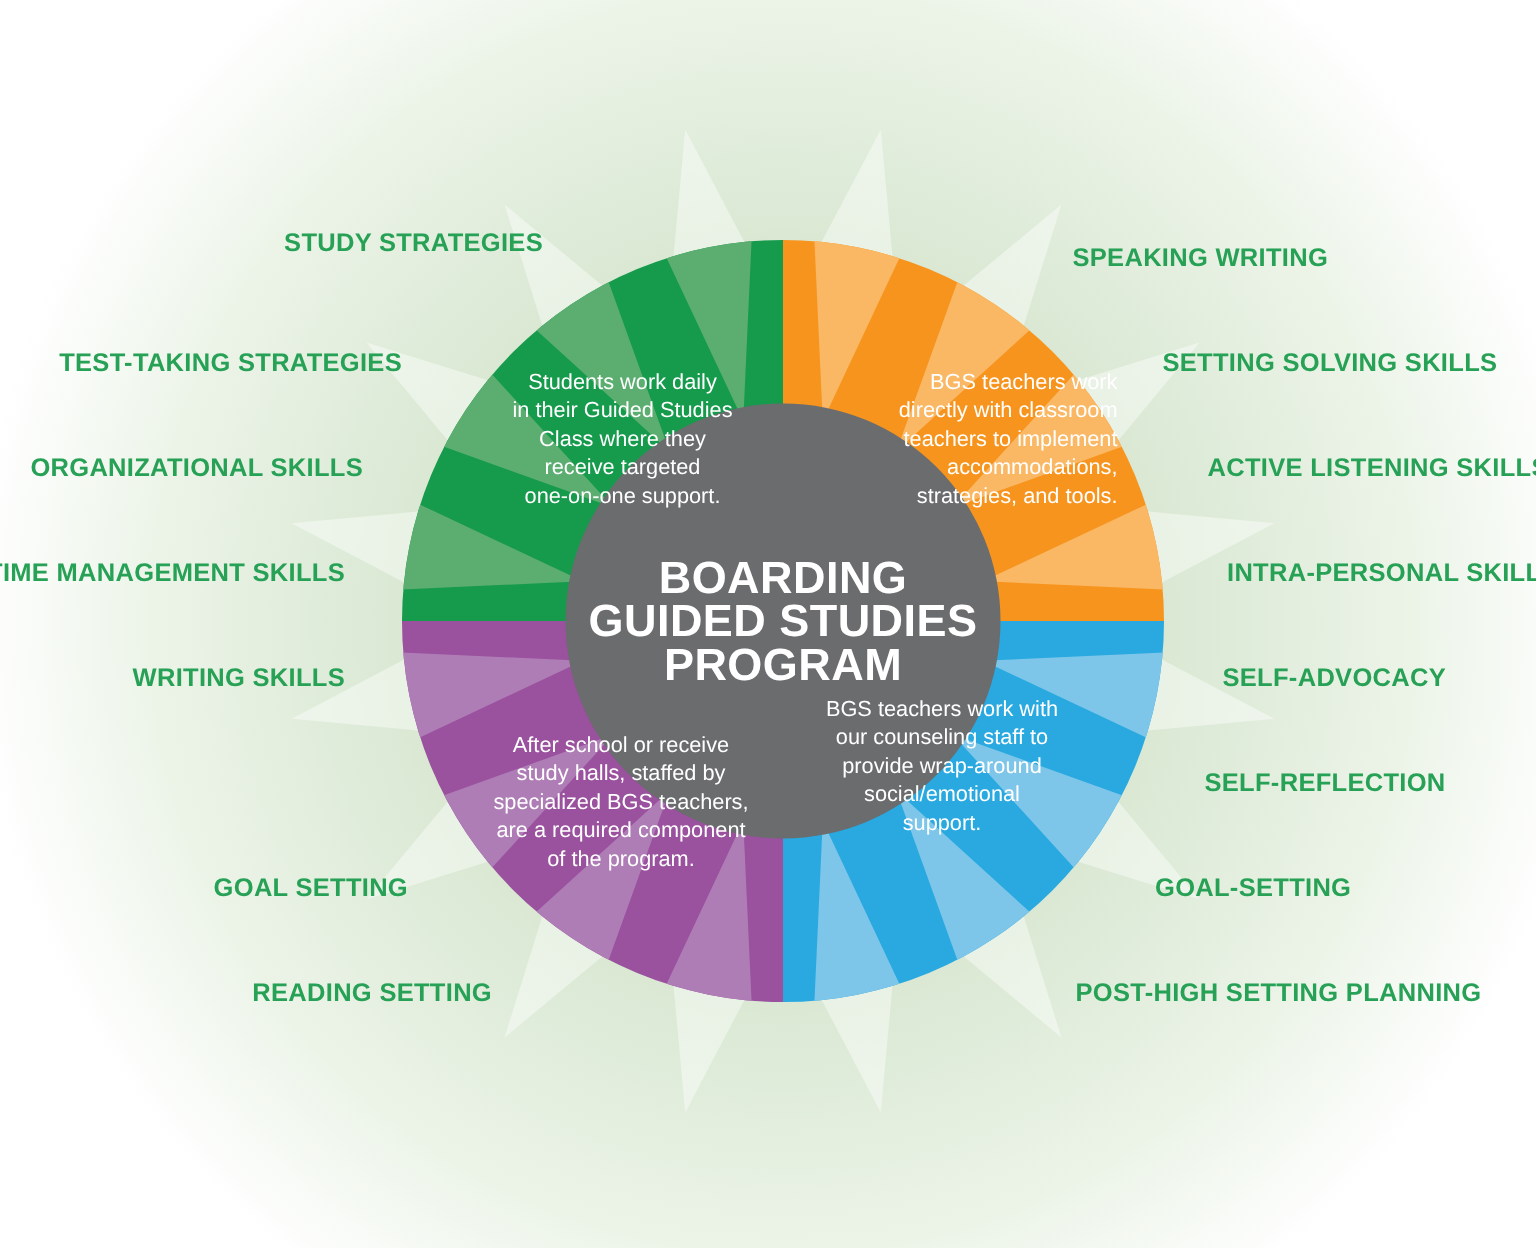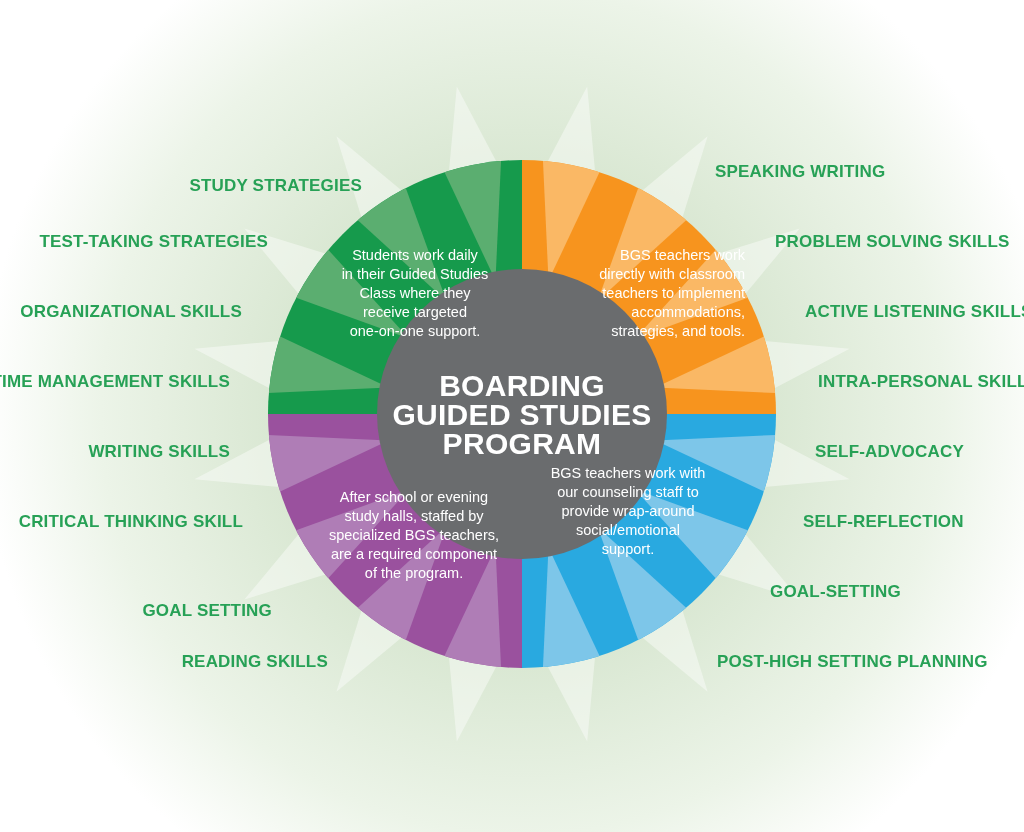--- a/index.html
+++ b/index.html
@@ -17,24 +17,24 @@
   .qtext{
     position:absolute;color:#ffffff;font-size:14.5px;line-height:19px;
     text-align:center;white-space:pre-line;
   }
   .center-title{
     position:absolute;left:372px;top:371px;width:300px;text-align:center;
     color:#ffffff;font-weight:bold;font-size:30px;line-height:29px;
     white-space:pre-line;letter-spacing:.3px;
   }
   
-  .sl-l1{right:662px;top:176px;} .sl-l2{right:756px;top:232px;}
+  .sl-l1{right:662px;top:152px;} .sl-l2{right:756px;top:232px;}
   .sl-l3{right:782px;top:302px;} .sl-l4{right:794px;top:372px;}
   .sl-l5{right:794px;top:442px;margin-left:29px;} .sl-l6{right:781px;top:512px;}
-  .sl-l7{right:752px;top:582px;margin-top:19px;} .sl-l8{right:696px;top:652px;}
+  .sl-l7{right:752px;top:582px;} .sl-l8{right:696px;top:652px;}
   
   .sl-r1{left:715px;top:162px;} .sl-r2{left:775px;top:232px;}
   .sl-r3{left:805px;top:302px;} .sl-r4{left:818px;top:372px;}
   .sl-r5{left:815px;top:442px;} .sl-r6{left:803px;top:512px;text-align:right;}
   .sl-r7{left:770px;top:582px;} .sl-r8{left:717px;top:652px;}
   
   .qt-tl{left:300px;top:246px;width:230px;}
   .qt-tr{left:515px;top:246px;width:230px;text-align:right;}
   .qt-bl{left:294px;top:488px;width:240px;}
   .qt-br{left:513px;top:464px;width:230px;}
@@ -107,41 +107,40 @@
   <div class="qtext qt-tr">BGS teachers work
 directly with classroom
 teachers to implement
 accommodations,
 strategies, and tools.</div>
   <div class="qtext qt-br">BGS teachers work with
 our counseling staff to
 provide wrap-around
 social/emotional
 support.</div>
-  <div class="qtext qt-bl">After school or evening
+  <div class="qtext qt-bl">After school or receive
 study halls, staffed by
 specialized BGS teachers,
 are a required component
 of the program.</div>
 
   <div class="center-title">BOARDING
 GUIDED STUDIES
 PROGRAM</div>
 
   <div class="skill-label sl-l1">STUDY STRATEGIES</div>
   <div class="skill-label sl-l3">ORGANIZATIONAL SKILLS</div>
   <div class="skill-label sl-l2">TEST-TAKING STRATEGIES</div>
   <div class="skill-label sl-l4">TIME MANAGEMENT SKILLS</div>
   <div class="skill-label sl-l5">WRITING SKILLS</div>
-  <div class="skill-label sl-l6">CRITICAL THINKING SKILL</div>
   <div class="skill-label sl-l7">GOAL SETTING</div>
-  <div class="skill-label sl-l8">READING SKILLS</div>
+  <div class="skill-label sl-l8">READING SETTING</div>
 
   <div class="skill-label sl-r1">SPEAKING WRITING</div>
-  <div class="skill-label sl-r2">PROBLEM SOLVING SKILLS</div>
+  <div class="skill-label sl-r2">SETTING SOLVING SKILLS</div>
   <div class="skill-label sl-r3">ACTIVE LISTENING SKILLS</div>
   <div class="skill-label sl-r4">INTRA-PERSONAL SKILLS</div>
   <div class="skill-label sl-r5">SELF-ADVOCACY</div>
   <div class="skill-label sl-r6">SELF-REFLECTION</div>
   <div class="skill-label sl-r7">GOAL-SETTING</div>
   <div class="skill-label sl-r8">POST-HIGH SETTING PLANNING</div>
 
 </div>
 
 </body></html>

